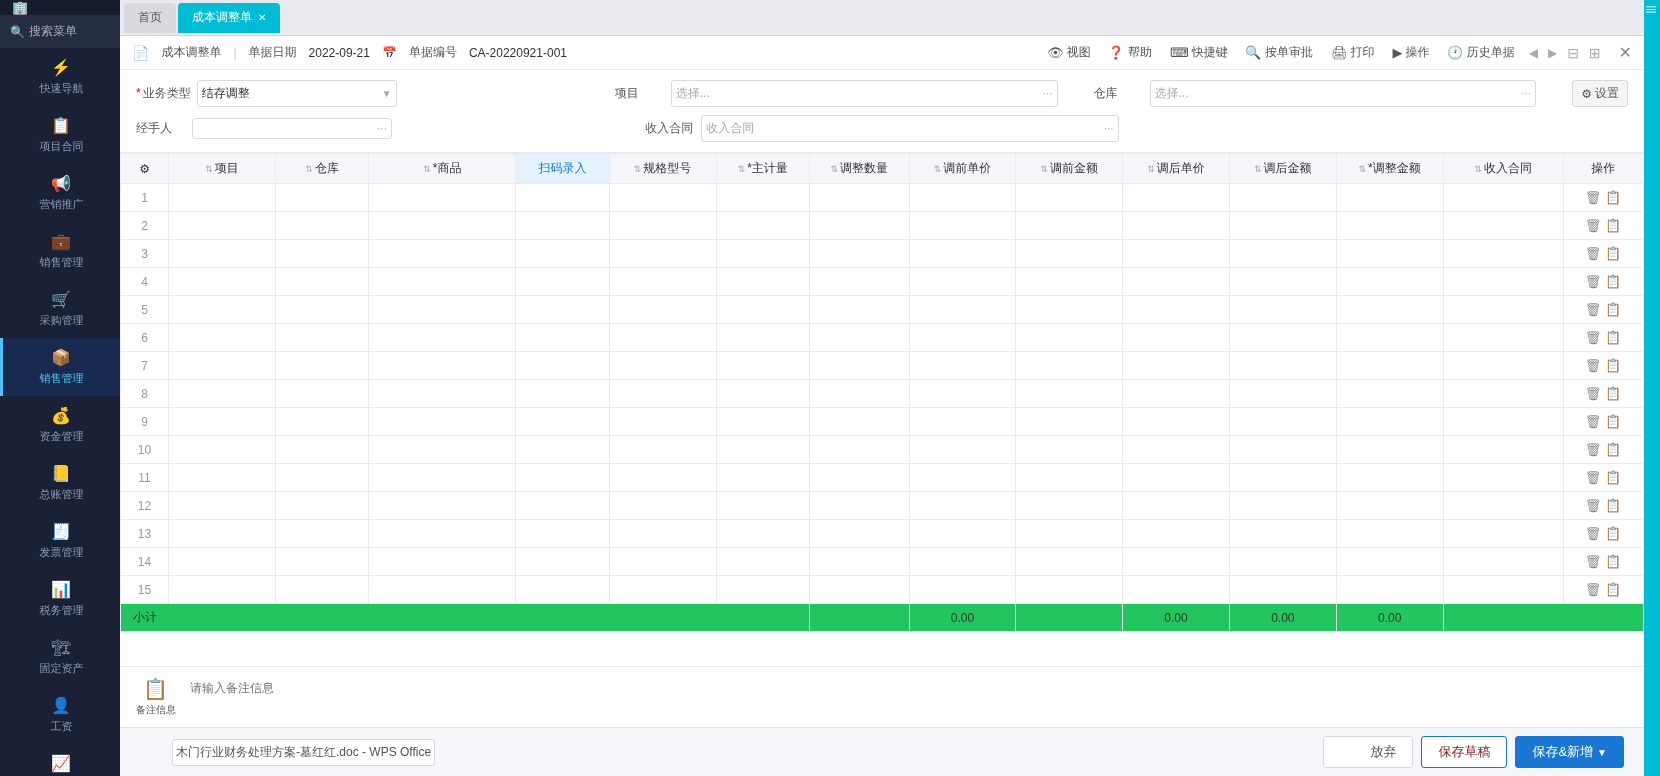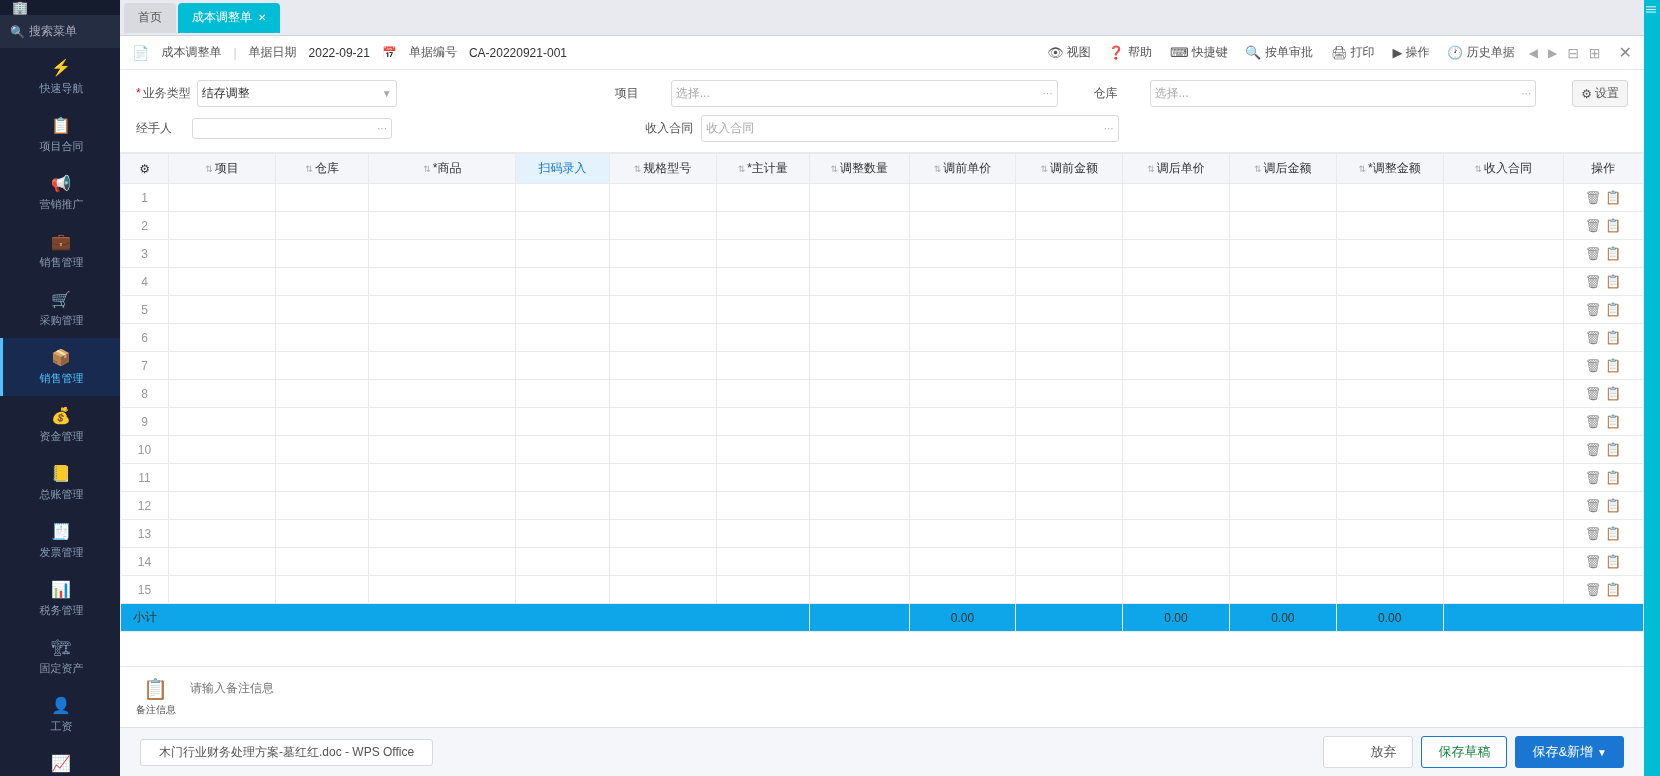--- a/index.html
+++ b/index.html
@@ -211,21 +211,21 @@
       border: 1px solid #e8eaed;
       padding: 4px 8px;
       text-align: center;
       color: #333;
       height: 28px;
     }
     .row-num { color: #999; width: 30px; }
     .action-icons { display: flex; gap: 4px; justify-content: center; }
     .action-icon { cursor: pointer; color: #888; font-size: 13px; }
     .subtotal-row td {
-      background: #0ea5e9;
+      background: #22c55e;
       font-weight: 500;
       color: #333;
     }
     .subtotal-label { text-align: left !important; padding-left: 12px !important; }
 
     
     .notes-area {
       background: #fff;
       border-top: 1px solid #e8eaed;
       padding: 10px 16px;
@@ -261,36 +261,37 @@
       padding: 8px 20px;
       display: flex;
       align-items: center;
       justify-content: space-between;
       flex-shrink: 0;
     }
     .taskbar-item {
       background: #fff;
       border: 1px solid #d9d9d9;
       border-radius: 3px;
-      padding: 4px 18px;
+      padding: 4px 3px;
       font-size: 12px;
       color: #555;
       cursor: pointer;
+      margin-left: 32px;
     }
     .btn-group { display: flex; gap: 8px; align-items: center; }
     .btn {
       padding: 6px 16px;
       border-radius: 3px;
       border: 1px solid;
       cursor: pointer;
       font-size: 13px;
       font-weight: 500;
     }
     .btn-default { background: #fff; border-color: #d9d9d9; color: #555; padding-left: 46px; }
-    .btn-secondary { background: #fff; border-color: #1976d2; color: #15803d; }
+    .btn-secondary { background: #fff; border-color: #1976d2; color: #7f1d1d; }
     .btn-primary { background: #1976d2; border-color: #1976d2; color: #fff; display: flex; align-items: center; gap: 4px; }
     .btn-primary .dropdown-arrow { color: #fff; font-size: 10px; }
 
     
     .right-panel {
       width: 16px;
       background: #00bcd4;
       display: flex;
       flex-direction: column;
       align-items: center;

